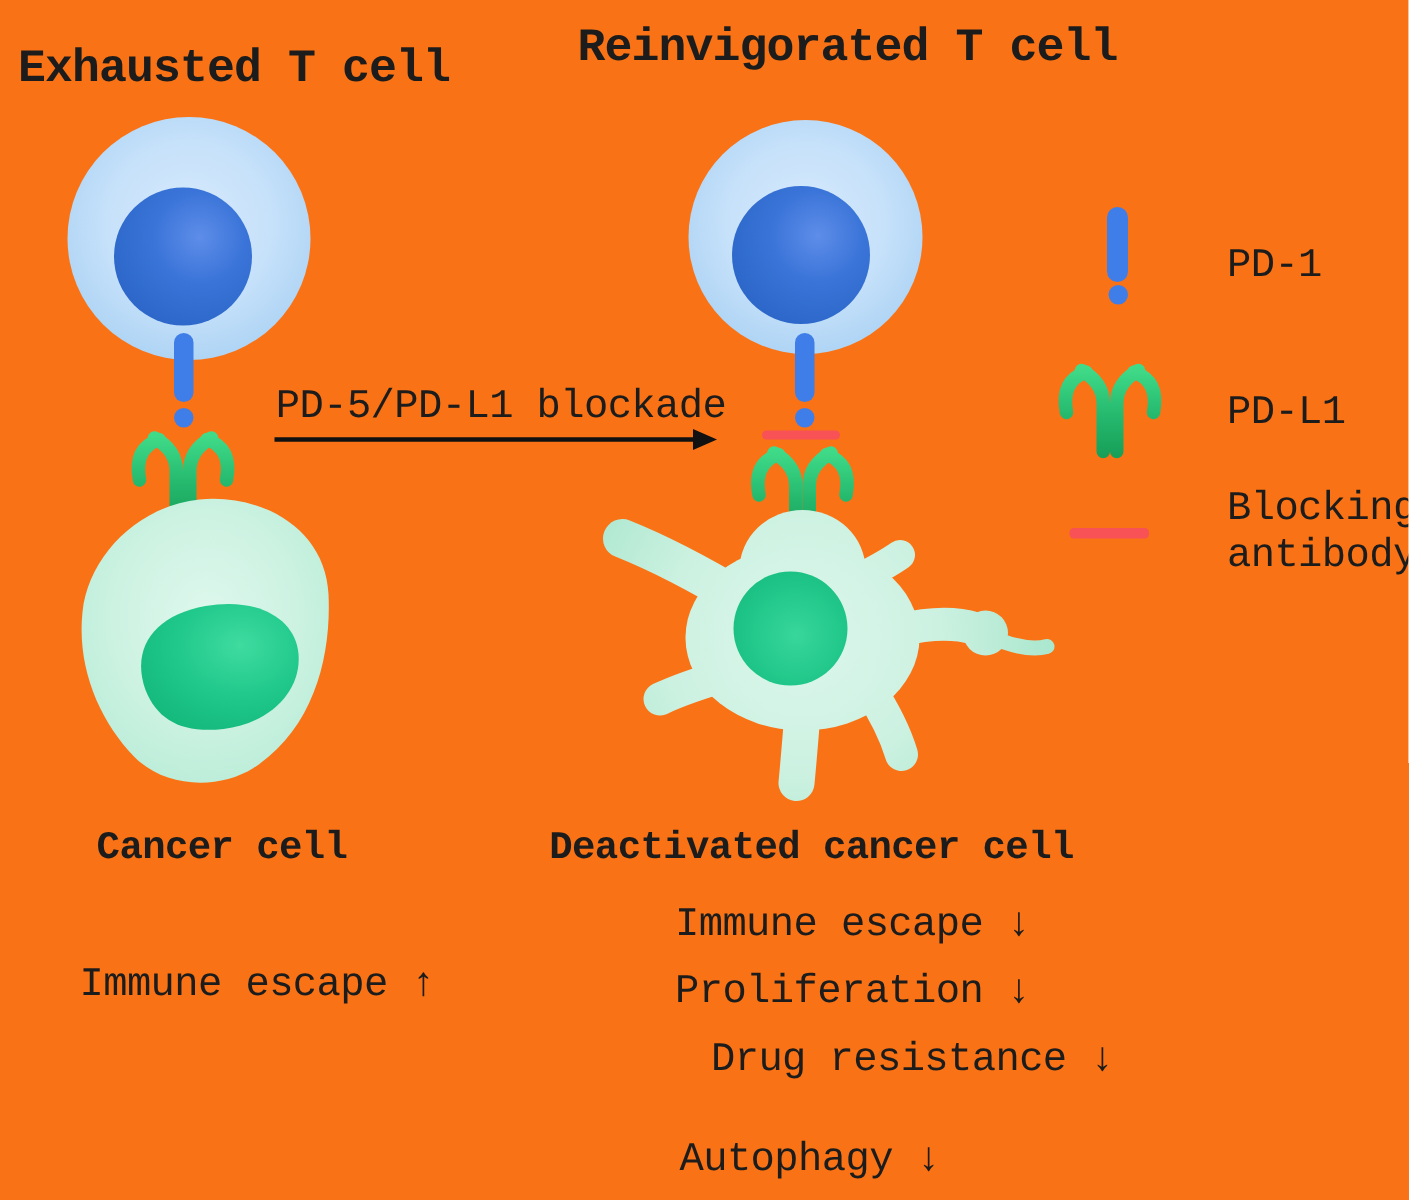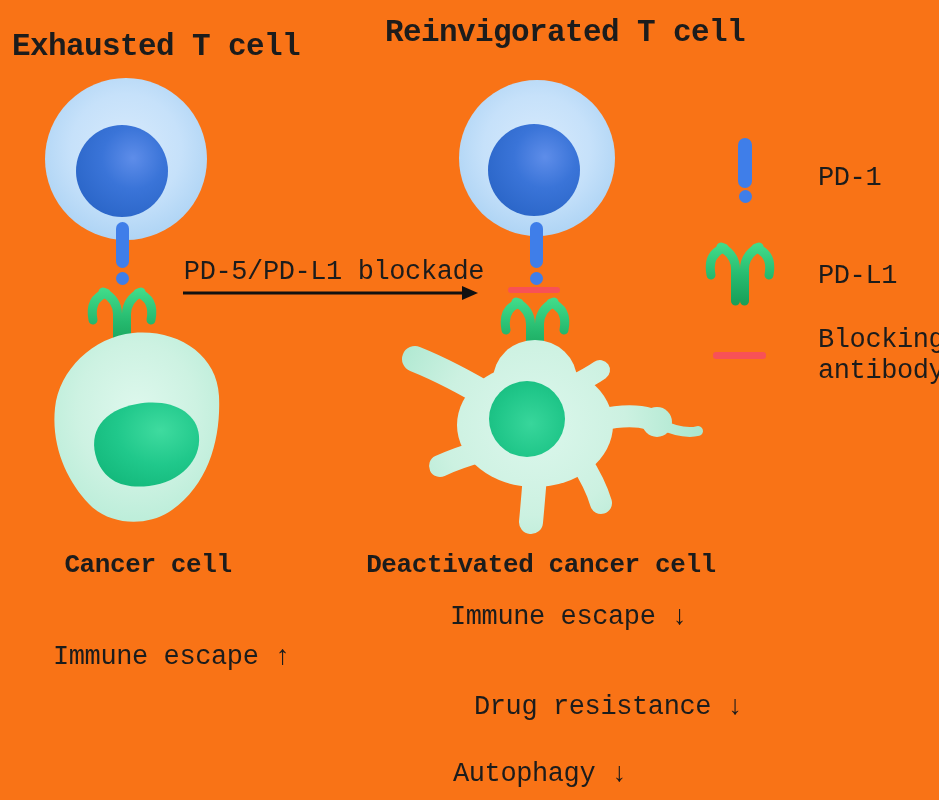--- a/index.html
+++ b/index.html
@@ -149,20 +149,21 @@
       </g>
       <circle cx="262" cy="97" r="15" fill="url(#gStar)"></circle>
     </g>
     <circle cx="132" cy="94" r="38" fill="url(#gStarNuc)"></circle>
   </svg>
   <div class="abs cell-label" style="left:541px;top:550px;">Deactivated cancer cell</div>
 
   <div class="abs effect-line" style="left:53px;top:602px;margin-top:40px;">Immune escape ↑</div>
 
   <div class="abs effect-line" style="left:450px;top:602px;">Immune escape ↓</div>
+  <div class="abs effect-line" style="left:450px;top:647px;">Proliferation ↓</div>
   <div class="abs effect-line" style="left:450px;top:692px;margin-left:24px;">Drug resistance ↓</div>
   <div class="abs effect-line" style="left:453px;top:738px;margin-top:21px;">Autophagy ↓</div>
 
   <div>
 
     <div class="abs pd1-stick" style="left:738px;top:138px;width:14px;height:50px;"></div>
     <div class="abs pd1-dot" style="left:739px;top:190px;width:13px;height:13px;"></div>
     <div class="abs legend-label" style="left:790px;top:163px;">PD-1</div>
 
     <svg class="abs" style="left:704px;top:237px;" width="72" height="72" viewBox="0 0 72 72">

